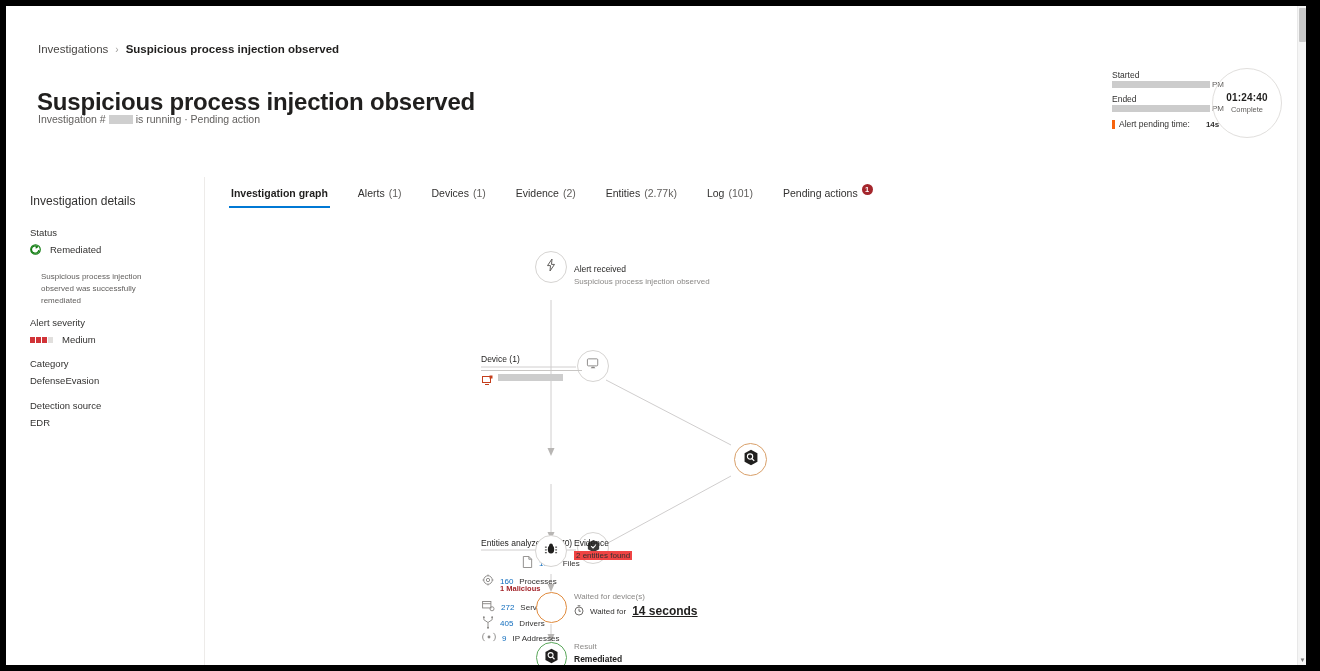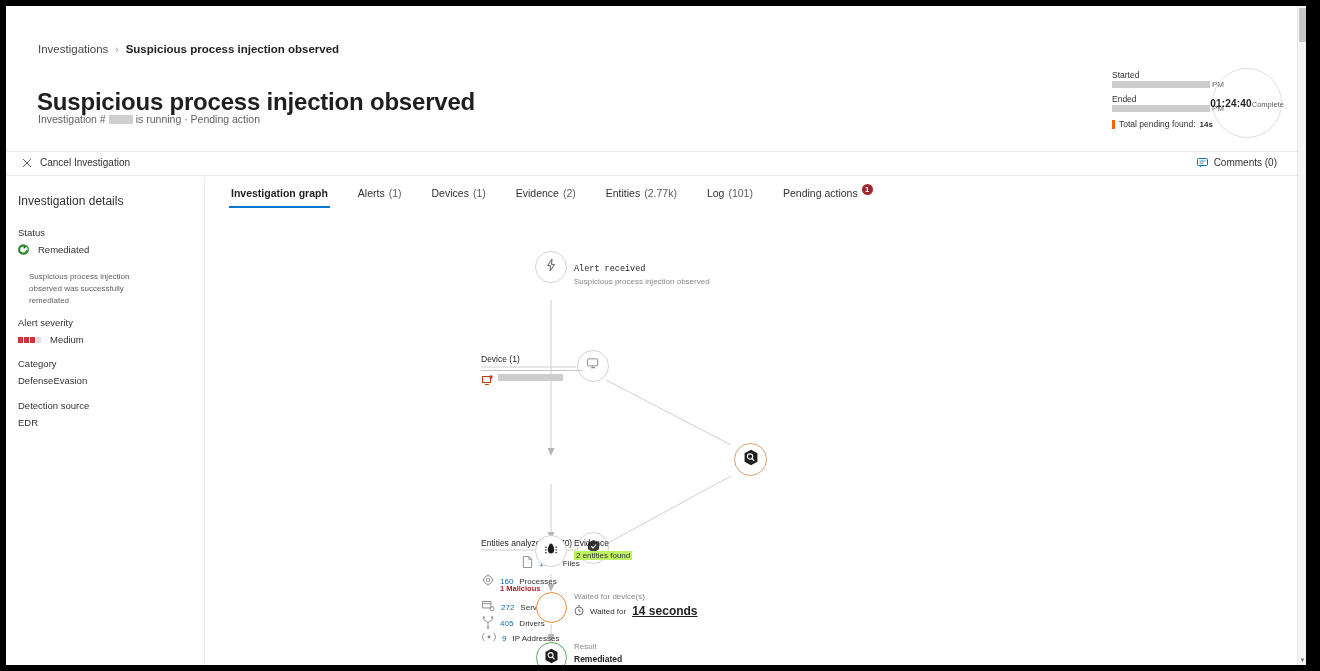--- a/index.html
+++ b/index.html
@@ -70,27 +70,27 @@
   }
   .status-panel .val-redact::after {
     content: "PM"; position: absolute; right: -14px; top: -1px;
     font-size: 8px; color: #605e5c; background: #fff; padding-left: 1px;
   }
   .pending-row {
     display: flex; align-items: center; gap: 4px; margin-top: 7px;
     font-size: 8.5px; color: #323130;
   }
   .pending-bar { width: 3px; height: 9px; background: #f7630c; display: inline-block; }
-  .pending-val { font-weight: bold; font-size: 8px; }
+  .pending-val { font-weight: bold; font-size: 8px; margin-left: 12px; }
 
   .timer-circle {
     position: absolute; left: 1206px; top: 62px;
     width: 70px; height: 70px; border-radius: 50%;
     border: 1px solid #e1dfdd;
-    display: flex; align-items: center; justify-content: center;
+    display: flex; flex-direction: column; align-items: center; justify-content: center;
   }
   .timer-circle .t-main { font-size: 10px; font-weight: bold; color: #201f1e; letter-spacing: 0.2px; }
   .timer-circle .t-sub { font-size: 7.5px; color: #605e5c; margin-top: 2px; }
 
   
   .cmdbar {
     position: absolute; left: 0; top: 145px; width: 1291px; height: 25px;
     border-top: 1px solid #edebe9; border-bottom: 1px solid #edebe9;
     background: #fff;
   }
@@ -104,21 +104,21 @@
     display: flex; align-items: center; gap: 6px;
     font-size: 10px; color: #323130; cursor: pointer;
   }
   .ico { display: inline-flex; align-items: center; justify-content: center; }
 
   
   .left-pane {
     position: absolute; left: 0; top: 171px;
     width: 199px; height: 488px;
     border-right: 1px solid #edebe9; background: #fff;
-    padding: 17px 0 0 12px;
+    padding: 17px 0 0 24px;
   }
   .lp-title { font-size: 12px; color: #323130; margin-bottom: 19px; }
   .lp-section-label { font-size: 9.5px; color: #323130; font-weight: normal; margin-bottom: 6px; }
   .lp-row { display: flex; align-items: center; gap: 9px; margin-bottom: 6px; }
   .lp-val { font-size: 9.5px; color: #323130; }
   .lp-desc { font-size: 8px; color: #605e5c; line-height: 1.5; margin: 16px 0 10px 11px; max-width: 125px; }
   .lp-gap { height: 7px; }
   .sev-bars { display: inline-flex; gap: 1px; }
   .sev-bars i { display: block; width: 5px; height: 6px; background: #d13438; }
   .sev-bars i.off { background: #e1dfdd; }
@@ -157,21 +157,21 @@
     position: absolute; border-radius: 50%;
     background: #fff; border: 1px solid #d6d4d2;
     display: flex; align-items: center; justify-content: center;
   }
   .node-circle.accent { border-color: #d9a06a; border-width: 1.5px; }
   .node-circle.green { border-color: #5aa75a; border-width: 1.5px; }
   .node-circle.orange-empty { border-color: #e08b3e; border-width: 1.5px; }
 
   .node-label { position: absolute; font-size: 8.5px; color: #201f1e; }
   .node-sub { position: absolute; font-size: 8px; color: #8a8886; }
-  .node-sub.hl { background: #bef264; color: #323130; padding: 0 2px; }
+  .node-sub.hl { background: #ef4444; color: #323130; padding: 0 2px; }
   .node-strong { font-weight: bold; color: #201f1e; }
 
   .ent-title { position: absolute; font-size: 8.5px; color: #201f1e; }
   .ent-line {
     position: absolute; display: flex; align-items: center; gap: 6px;
     font-size: 8px; color: #323130;
   }
   .ent-num { color: #0f6cbd; }
   .ent-mal { position: absolute; font-size: 7.5px; color: #a4262c; font-weight: bold; }
 
@@ -207,50 +207,30 @@
     <span>is running · Pending action</span>
   </div>
 
   <div class="status-panel">
     <div class="lbl">Started</div>
     <span class="val-redact"></span>
     <div class="lbl">Ended</div>
     <span class="val-redact"></span>
     <div class="pending-row">
       <span class="pending-bar"></span>
-      <span>Total pending found:</span>
+      <span>Alert pending time:</span>
       <span class="pending-val">14s</span>
     </div>
   </div>
 
   <div class="timer-circle">
     <div class="t-main">01:24:40</div>
     <div class="t-sub">Complete</div>
   </div>
 
-  <div class="cmdbar">
-    <div class="cmd-left">
-      <span class="ico">
-        <svg width="10" height="10" viewBox="0 0 10 10">
-            <path d="M1 1 L9 9 M9 1 L1 9" stroke="#605e5c" stroke-width="1" fill="none"></path>
-          </svg>
-      </span>
-      <span>Cancel Investigation</span>
-    </div>
-    <div class="cmd-right">
-      <span class="ico">
-        <svg width="11" height="10" viewBox="0 0 11 10">
-          <rect x="0.5" y="0.5" width="10" height="7" rx="1" fill="none" stroke="#0f6cbd" stroke-width="1"></rect>
-          <path d="M3 7.5 L3 9.5 L5 7.5 Z" fill="#0f6cbd"></path>
-          <path d="M2.5 3 h6 M2.5 5 h4" stroke="#0f6cbd" stroke-width="0.8"></path>
-        </svg>
-      </span>
-      <span>Comments (0)</span>
-    </div>
-  </div>
 
   <div class="left-pane">
     <div class="lp-title">Investigation details</div>
 
     <div class="lp-section-label">Status</div>
     <div class="lp-row">
       <span class="ico status-dot-icon">
         <svg width="11" height="11" viewBox="0 0 12 12">
           <circle cx="6" cy="6" r="5.2" fill="none" stroke="#107c10" stroke-width="1.3"></circle>
           <path d="M8.5 3.2 A4 4 0 1 0 9.6 6.6" fill="none" stroke="#107c10" stroke-width="1.3"></path>
@@ -328,21 +308,21 @@
       <polygon points="345,432 341.5,424 348.5,424" fill="#b8b6b4"></polygon>
     </svg>
 
     <div class="node-circle" style="left:329px; top:41px; width:32px; height:32px;">
       <span>
         <svg width="14" height="14" viewBox="0 0 14 14">
           <path d="M8 1 L3.5 7.6 h3 L6 13 L10.5 6.4 h-3 Z" fill="none" stroke="#605e5c" stroke-width="1"></path>
         </svg>
       </span>
     </div>
-    <div class="node-label" style="left:368px; top:54px;font-family:Liberation Mono, monospace;">Alert received</div>
+    <div class="node-label" style="left:368px; top:54px;">Alert received</div>
     <div class="node-sub" style="left:368px; top:67px;">Suspicious process injection observed</div>
 
     <div class="node-circle" style="left:371px; top:140px; width:32px; height:32px;">
       <span>
         <svg width="15" height="14" viewBox="0 0 16 14">
           <rect x="1.5" y="1.5" width="11" height="7.5" rx="1" fill="none" stroke="#8a8886" stroke-width="1"></rect>
           <path d="M5 11.5 h5 l-1.2 -1.6 h-2.6 Z" fill="#8a8886"></path>
         </svg>
       </span>
     </div>

